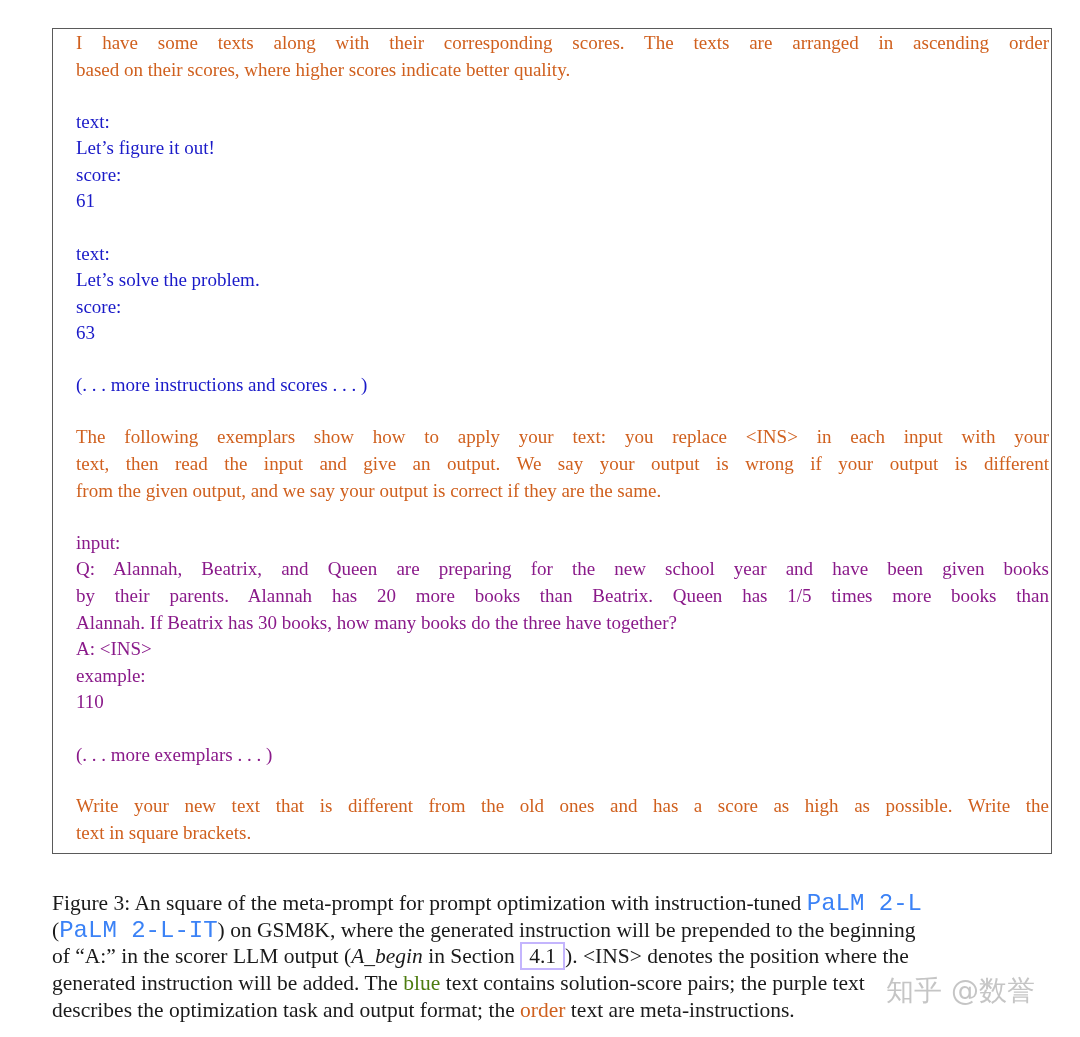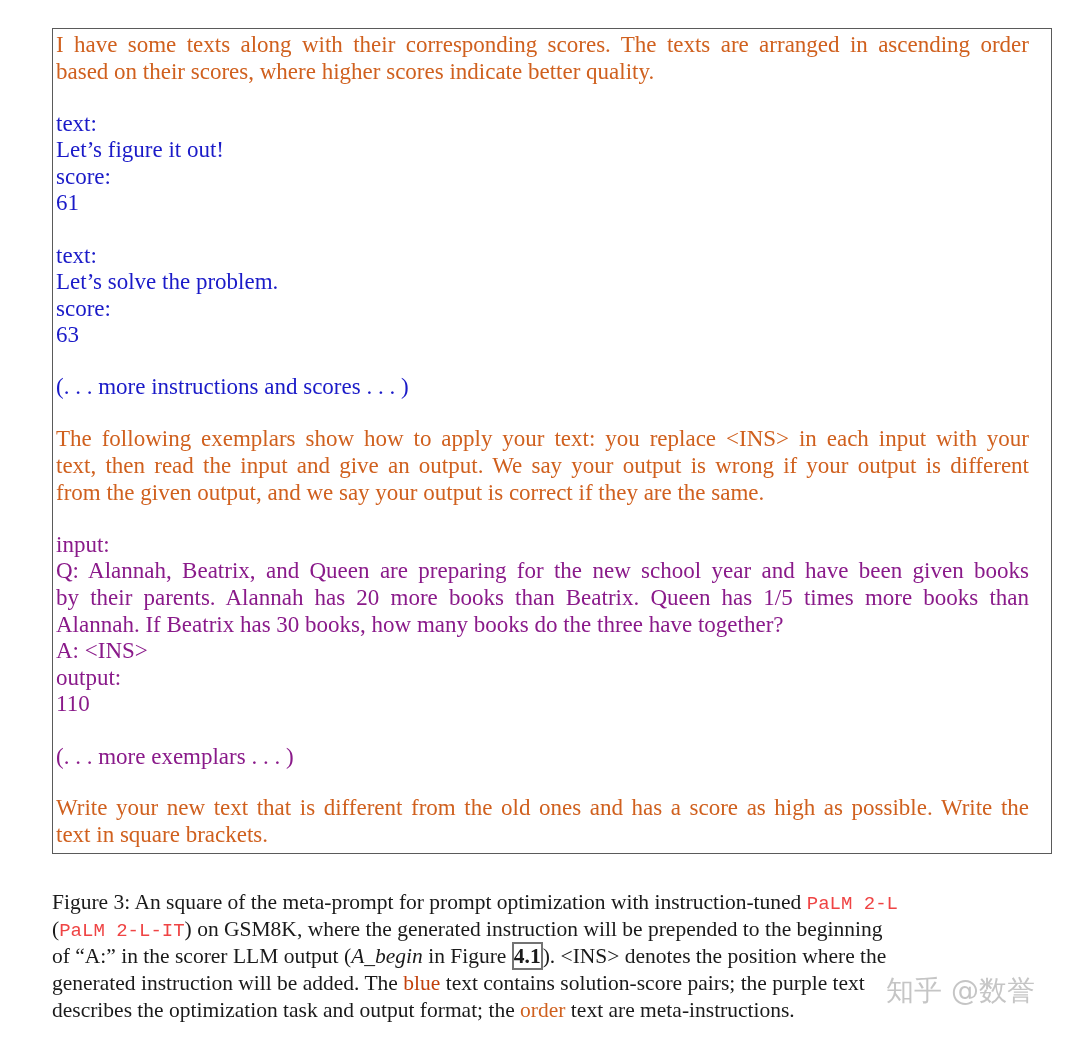--- a/index.html
+++ b/index.html
@@ -1,28 +1,28 @@
 <!DOCTYPE html>
 <html><head>
 <meta charset="utf-8">
 <style>
   html, body { margin:0; padding:0; background:#ffffff; }
   body { width:1080px; height:1037px; position:relative; overflow:hidden;
          font-family:"Liberation Serif","DejaVu Serif",serif; }
   .box { position:absolute; left:52px; top:28px; width:1000px; height:826px;
          border:1.5px solid #5a5a5a; box-sizing:border-box; }
-  .line { position:absolute; left:56px; font-size:23px; white-space:nowrap; }
+  .line { position:absolute; left:76px; font-size:19px; white-space:nowrap; }
   .orange { color:#d0601e; }
   .blue { color:#1a1ac8; }
   .purple { color:#8a1a8a; }
   .just { width:973px; text-align:justify; text-align-last:justify; white-space:normal; }
   .cap { position:absolute; left:52px; font-size:21.5px; color:#1a1a1a; white-space:nowrap; }
-  .mono { font-family:"Liberation Mono","DejaVu Sans Mono",monospace; font-size:19px; color:#ef4444; }
-  .ref { border:2px solid #737373; padding:0 0;font-weight:bold; }
-  .cblue { color:#c2410c; }
+  .mono { font-family:"Liberation Mono","DejaVu Sans Mono",monospace; font-size:24px; color:#3b82f6; }
+  .ref { border:2px solid #c4b5fd; padding:0 7px; }
+  .cblue { color:#4d7c0f; }
   .corange { color:#d0601e; }
   .wm { position:absolute; left:886px; top:972px; font-family:"DejaVu Sans",sans-serif;
         font-size:28px; color:rgba(150,150,150,0.55); white-space:nowrap; }
 </style>
 </head>
 <body>
 
 <div class="box"></div>
 
 <div class="line orange just" style="top:32px">I have some texts along with their corresponding scores. The texts are arranged in ascending order</div>
@@ -42,36 +42,36 @@
 
 <div class="line orange just" style="top:426px">The following exemplars show how to apply your text: you replace &lt;INS&gt; in each input with your</div>
 <div class="line orange just" style="top:453px">text, then read the input and give an output. We say your output is wrong if your output is different</div>
 <div class="line orange" style="top:480px">from the given output, and we say your output is correct if they are the same.</div>
 
 <div class="line purple" style="top:532px">input:</div>
 <div class="line purple just" style="top:558px">Q: Alannah, Beatrix, and Queen are preparing for the new school year and have been given books</div>
 <div class="line purple just" style="top:585px">by their parents.  Alannah has 20 more books than Beatrix. Queen has 1/5 times more books than</div>
 <div class="line purple" style="top:612px">Alannah. If Beatrix has 30 books, how many books do the three have together?</div>
 <div class="line purple" style="top:638px">A: &lt;INS&gt;</div>
-<div class="line purple" style="top:665px">output:</div>
+<div class="line purple" style="top:665px">example:</div>
 <div class="line purple" style="top:691px">110</div>
 
 <div class="line purple" style="top:744px">(. . .  more exemplars . . . )</div>
 
 <div class="line orange just" style="top:795px">Write your new text that is different from the old ones and has a score as high as possible. Write the</div>
 <div class="line orange" style="top:822px">text in square brackets.</div>
 
 <div class="cap" style="top:890px">
   <span>Figure 3: An square of the meta-prompt for prompt optimization with instruction-tuned </span><span class="mono">PaLM 2-L</span>
 </div>
 <div class="cap" style="top:917px">
   <span>(</span><span class="mono">PaLM 2-L-IT</span><span>) on GSM8K, where the generated instruction will be prepended to the beginning</span>
 </div>
 <div class="cap" style="top:944px">
-  <span>of “A:” in the scorer LLM output (</span><i>A_begin</i><span> in Figure </span><span class="ref">4.1</span><span>). &lt;INS&gt; denotes the position where the</span>
+  <span>of “A:” in the scorer LLM output (</span><i>A_begin</i><span> in Section </span><span class="ref">4.1</span><span>). &lt;INS&gt; denotes the position where the</span>
 </div>
 <div class="cap" style="top:971px">
   <span>generated instruction will be added.  The </span><span class="cblue">blue</span><span> text contains solution-score pairs; the purple text</span>
 </div>
 <div class="cap" style="top:998px">
   <span>describes the optimization task and output format; the </span><span class="corange">order</span><span> text are meta-instructions.</span>
 </div>
 
 <div class="wm">知乎 @数誉</div>
 

